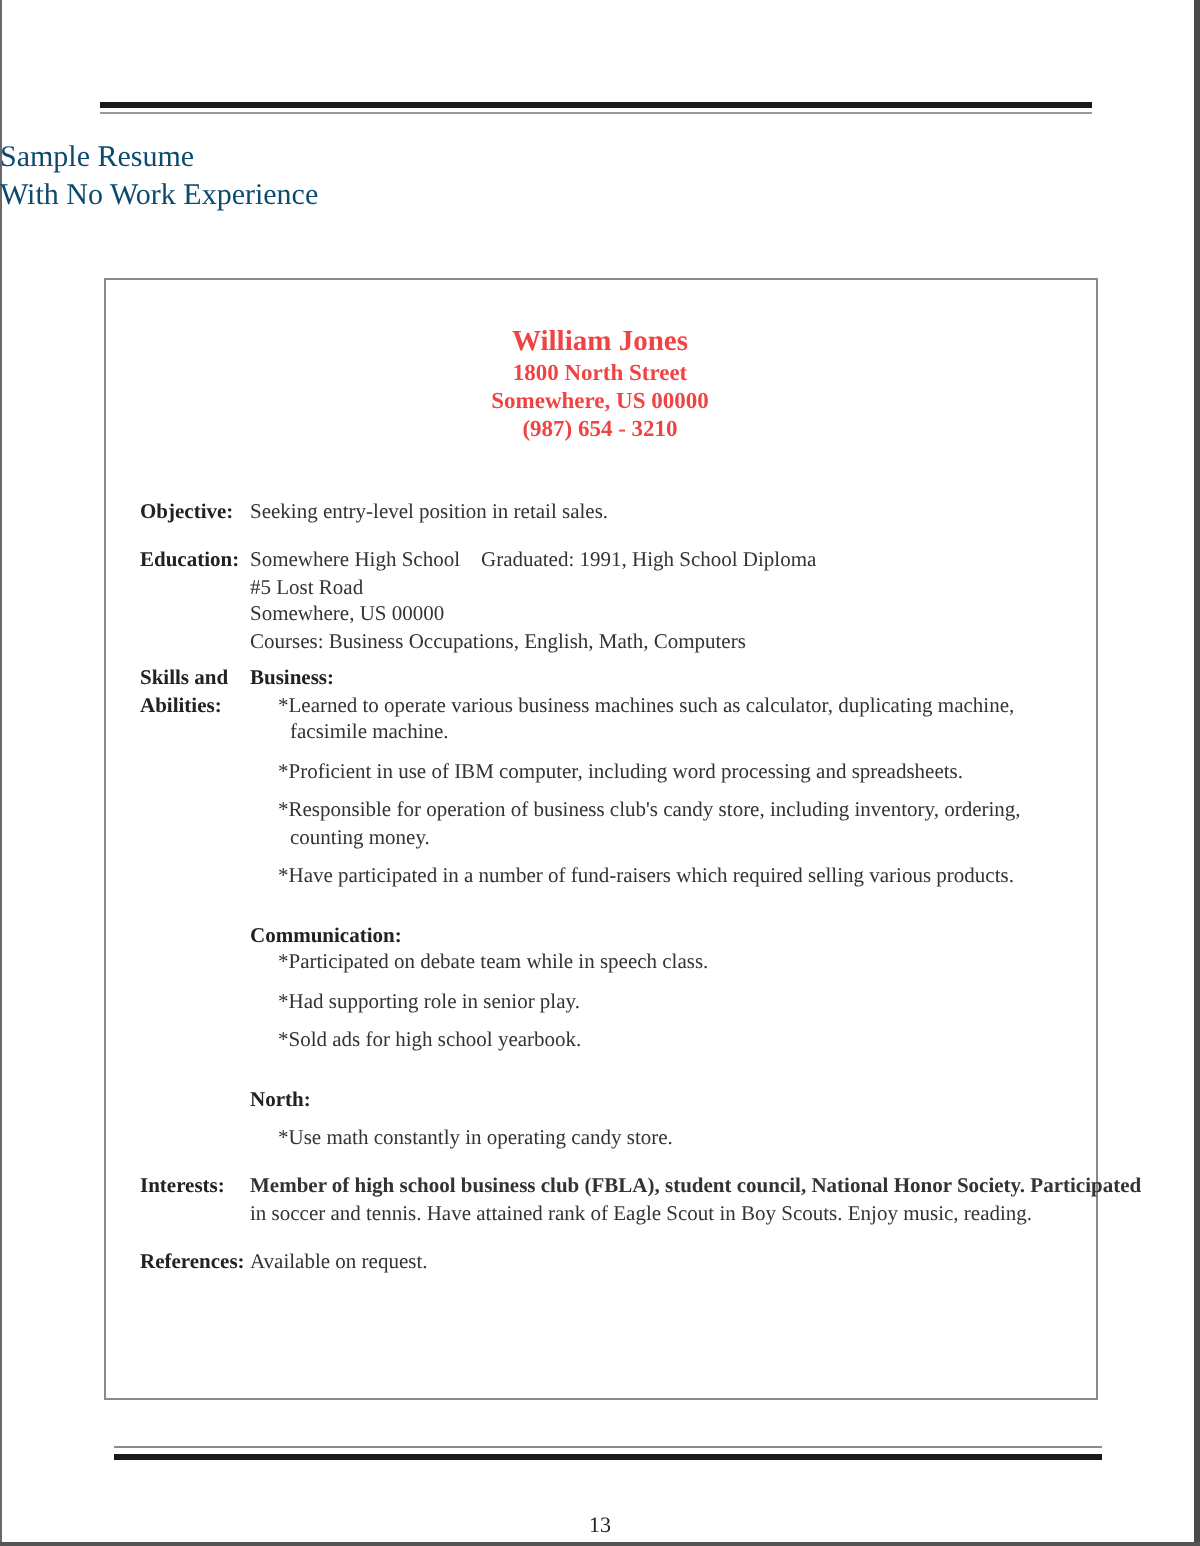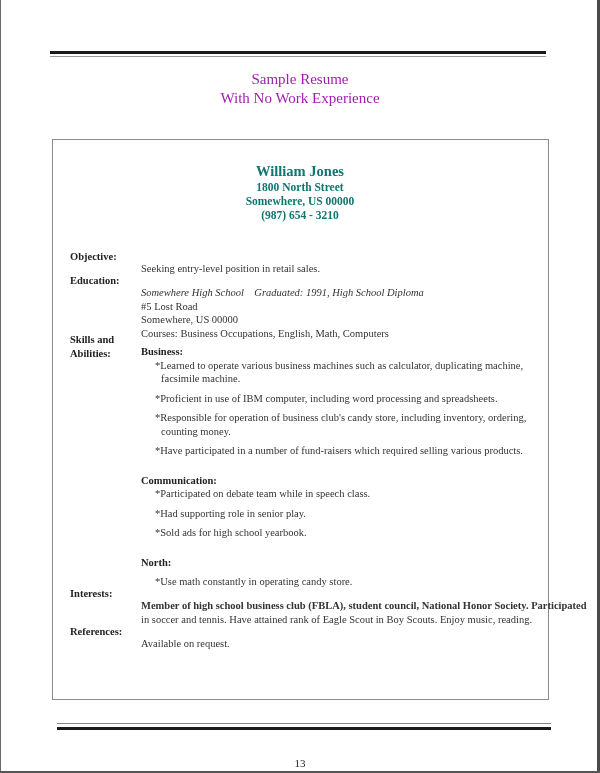--- a/index.html
+++ b/index.html
@@ -14,36 +14,36 @@
     }
     .page-edge-left {
       position: absolute; top: 0; left: 0; width: 1px; height: 773px; background: #6a6a6a;
     }
     .page-edge-bottom {
       position: absolute; left: 0; bottom: 0; width: 600px; height: 2px; background: #555;
     }
     .rule-top-thick { position: absolute; left: 50px; top: 51px; width: 496px; height: 3px; background: #1a1a1a; }
     .rule-top-thin  { position: absolute; left: 50px; top: 56px; width: 496px; height: 1px; background: #9a9a9a; }
     .doc-title {
-      position: absolute; left: 0; width: 600px; top: 70px; text-align: center;
-      font-size: 15px; line-height: 19px; color: #a21caf;
+      position: absolute; left: 0; width: 600px; top: 70px; text-align: left;
+      font-size: 15px; line-height: 19px; color: #0c4a6e;
     }
     .box {
       position: absolute; left: 52px; top: 139px; width: 497px; height: 561px;
       border: 1px solid #8a8a8a; box-sizing: border-box;
     }
     .header-block {
       position: absolute; left: 0; width: 600px; top: 162px; text-align: center;
-      font-weight: bold; color: #0f766e;
+      font-weight: bold; color: #ef4444;
     }
     .header-block .name { font-size: 14.5px; line-height: 18px; }
     .header-block .line { font-size: 11.5px; line-height: 14px; }
     .section { position: absolute; left: 0; width: 600px; font-size: 10.5px; line-height: 13.5px; }
     .label { position: absolute; left: 70px; font-weight: bold; color: #222; }
-    .content { position: absolute; left: 141px; width: 400px; color: #333; margin-top: 12px; }
+    .content { position: absolute; left: 125px; width: 400px; color: #333; }
     .subhead { font-weight: bold; color: #222; }
     .bullet { padding-left: 14px; margin-top: 6px; }
     .bullet .cont { display: block; padding-left: 6px; }
     .bullet:first-of-type { margin-top: 0; }
     .rule-bot-thin  { position: absolute; left: 57px; top: 723px; width: 494px; height: 1px; background: #8a8a8a; }
     .rule-bot-thick { position: absolute; left: 57px; top: 727px; width: 494px; height: 3px; background: #1a1a1a; }
     .page-num {
       position: absolute; left: 0; width: 600px; top: 733px; text-align: center;
       font-size: 11px; color: #222; margin-top: 24px;
     }
@@ -73,21 +73,21 @@
 </div>
 
 <div class="section" style="top:250px;">
   <div class="label">Objective:</div>
   <div class="content">Seeking entry-level position in retail sales.</div>
 </div>
 
 <div class="section" style="top:274px;">
   <div class="label">Education:</div>
   <div class="content">
-    <div style="white-space:pre;font-style:italic;">Somewhere High School    Graduated: 1991, High School Diploma</div>
+    <div style="white-space:pre;">Somewhere High School    Graduated: 1991, High School Diploma</div>
     <div>#5 Lost Road</div>
     <div>Somewhere, US 00000</div>
     <div>Courses: Business Occupations, English, Math, Computers</div>
   </div>
 </div>
 
 <div class="section" style="top:333px;">
   <div class="label">
     <div>Skills and</div>
     <div>Abilities:</div>

